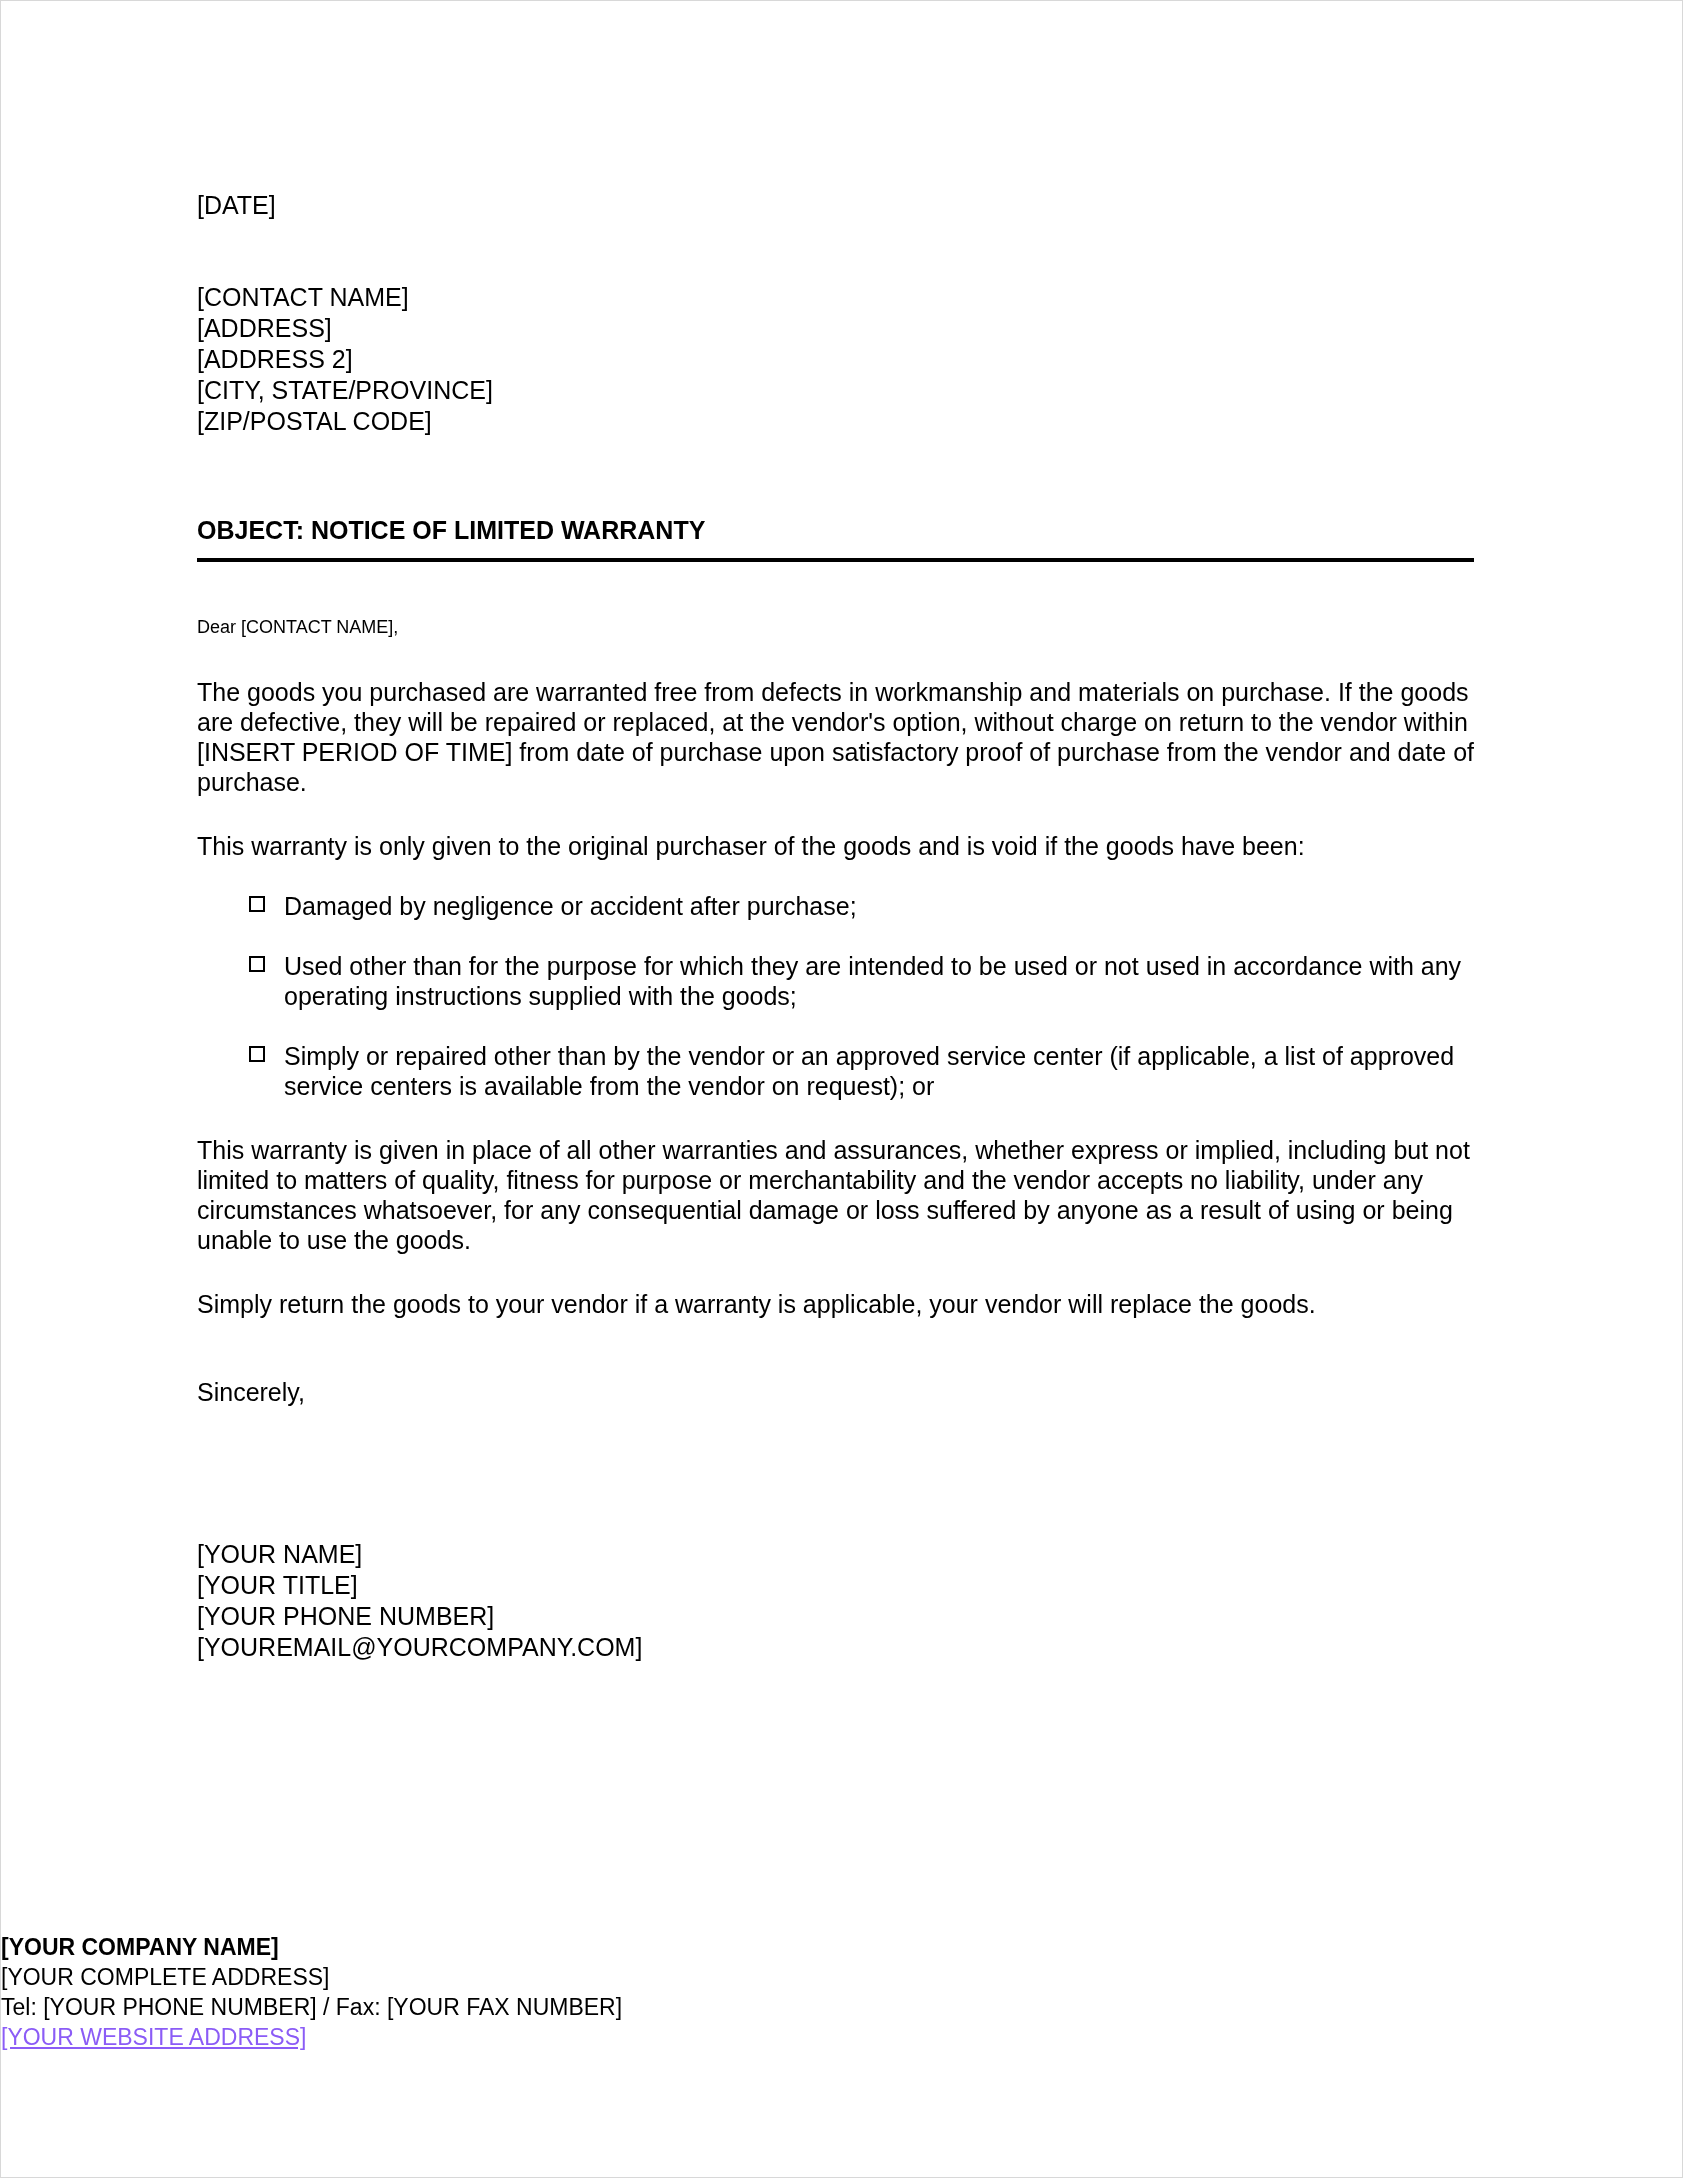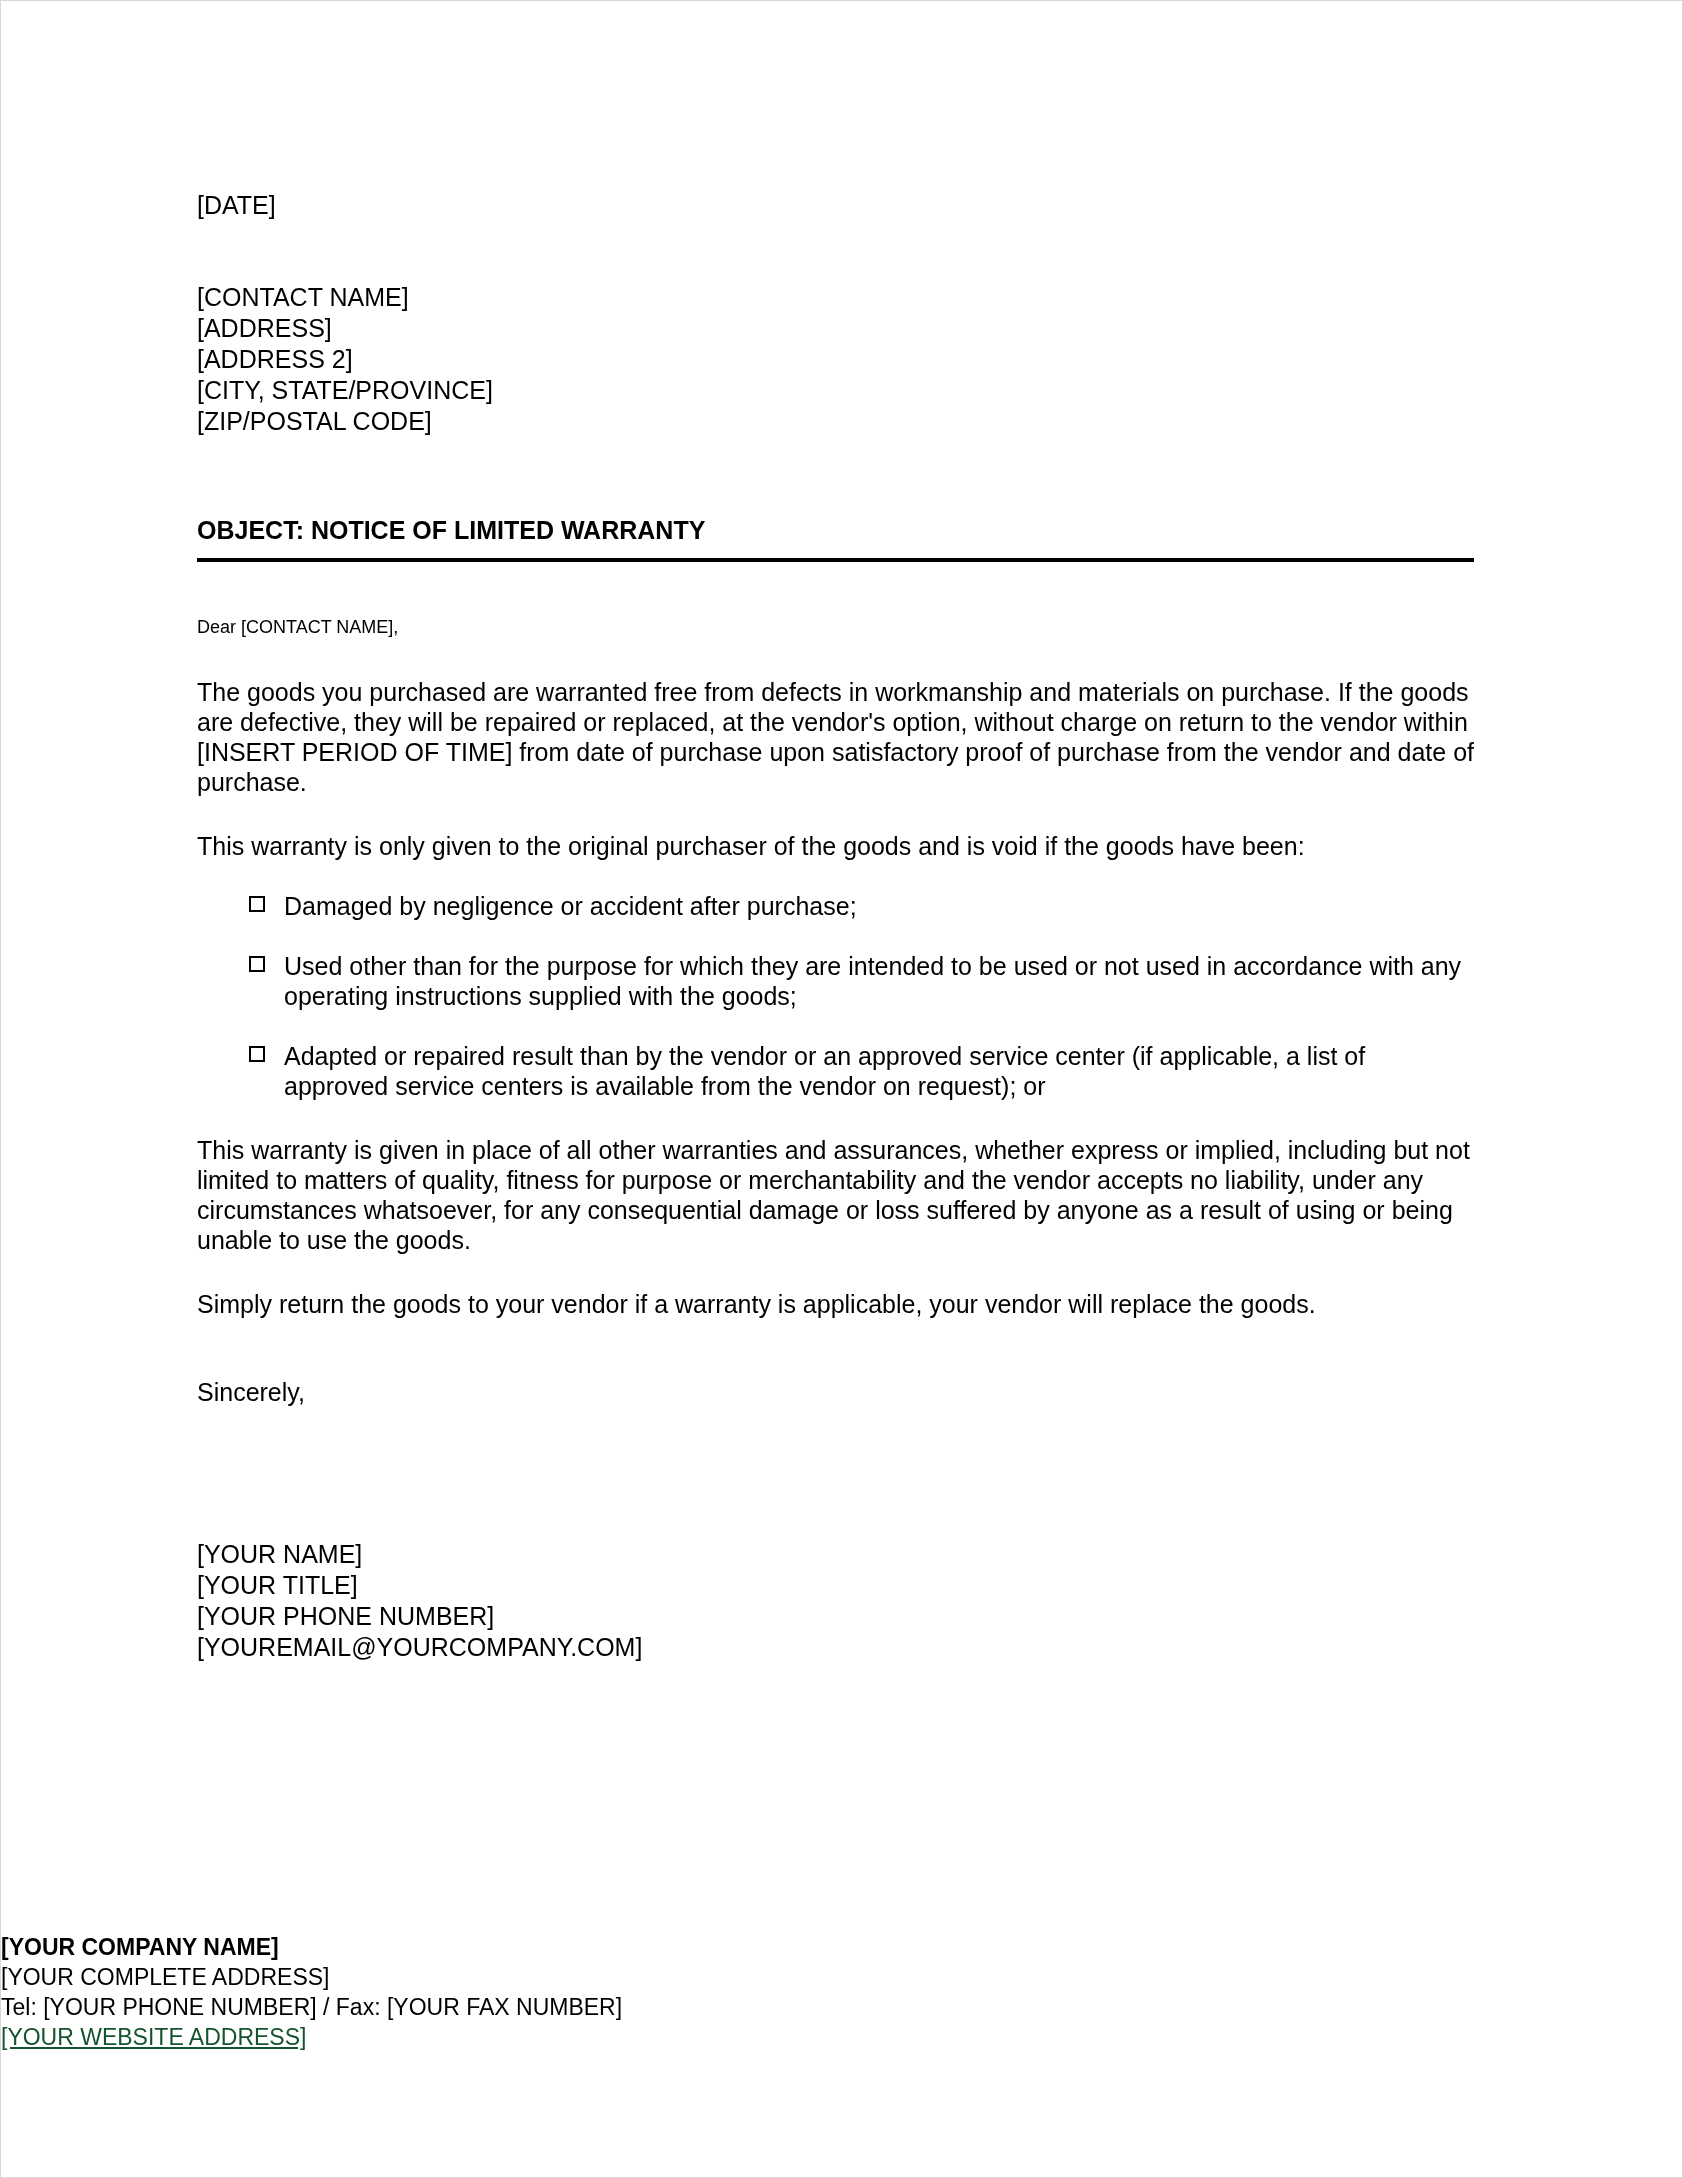--- a/index.html
+++ b/index.html
@@ -96,21 +96,21 @@
     left: 0;
     top: 1931px;
     width: 100%;
     font-size: 23px;
     line-height: 30px;
   }
   .footer .company {
     font-weight: bold;
   }
   .footer .website {
-    color: #14532d;
+    color: #8b5cf6;
     text-decoration: underline;
   }
 </style>
 </head>
 <body>
 
 <div class="page">
 
   <div class="content">
 
@@ -141,21 +141,21 @@
       <li>
         <span class="box"></span>
         <span>Damaged by negligence or accident after purchase;</span>
       </li>
       <li>
         <span class="box"></span>
         <span>Used other than for the purpose for which they are intended to be used or not used in accordance with any operating instructions supplied with the goods;</span>
       </li>
       <li>
         <span class="box"></span>
-        <span>Adapted or repaired result than by the vendor or an approved service center (if applicable, a list of approved service centers is available from the vendor on request); or</span>
+        <span>Simply or repaired other than by the vendor or an approved service center (if applicable, a list of approved service centers is available from the vendor on request); or</span>
       </li>
     </ul>
 
     <p class="body-text">This warranty is given in place of all other warranties and assurances, whether express or implied, including but not limited to matters of quality, fitness for purpose or merchantability and the vendor accepts no liability, under any circumstances whatsoever, for any consequential damage or loss suffered by anyone as a result of using or being unable to use the goods.</p>
 
     <p class="body-text">Simply return the goods to your vendor if a warranty is applicable, your vendor will replace the goods.</p>
 
     <div class="signoff">Sincerely,</div>
 
     <div class="sig-gap"></div>

